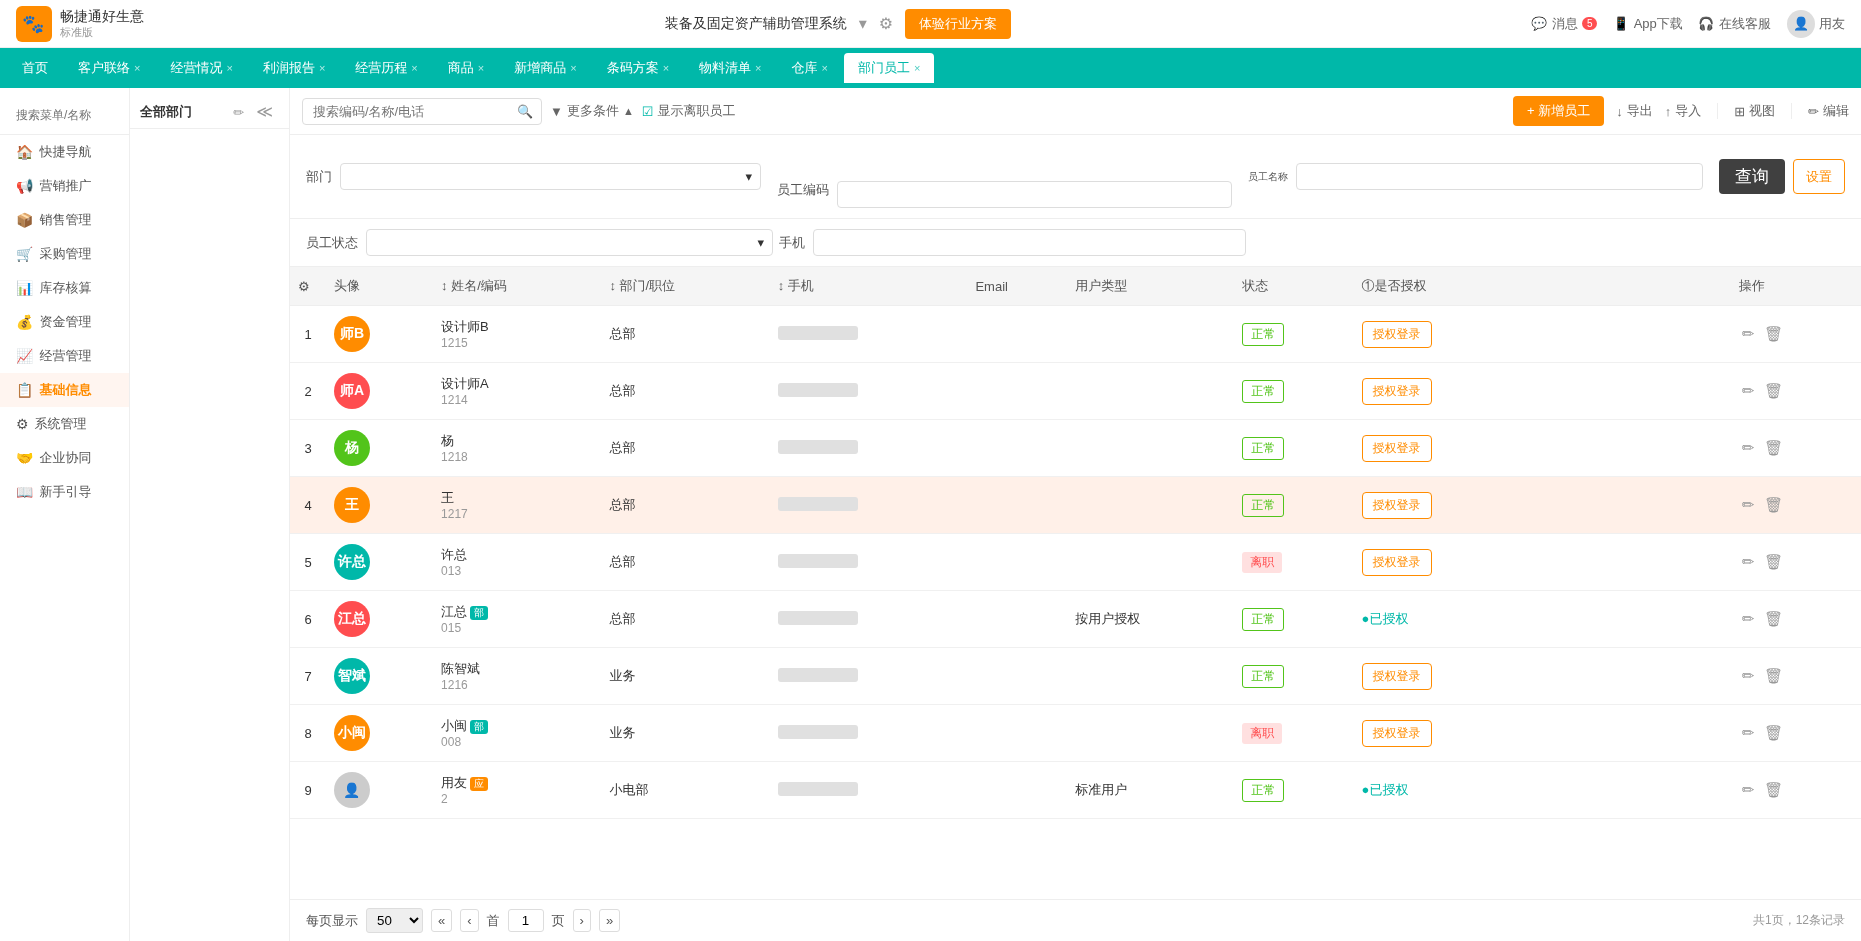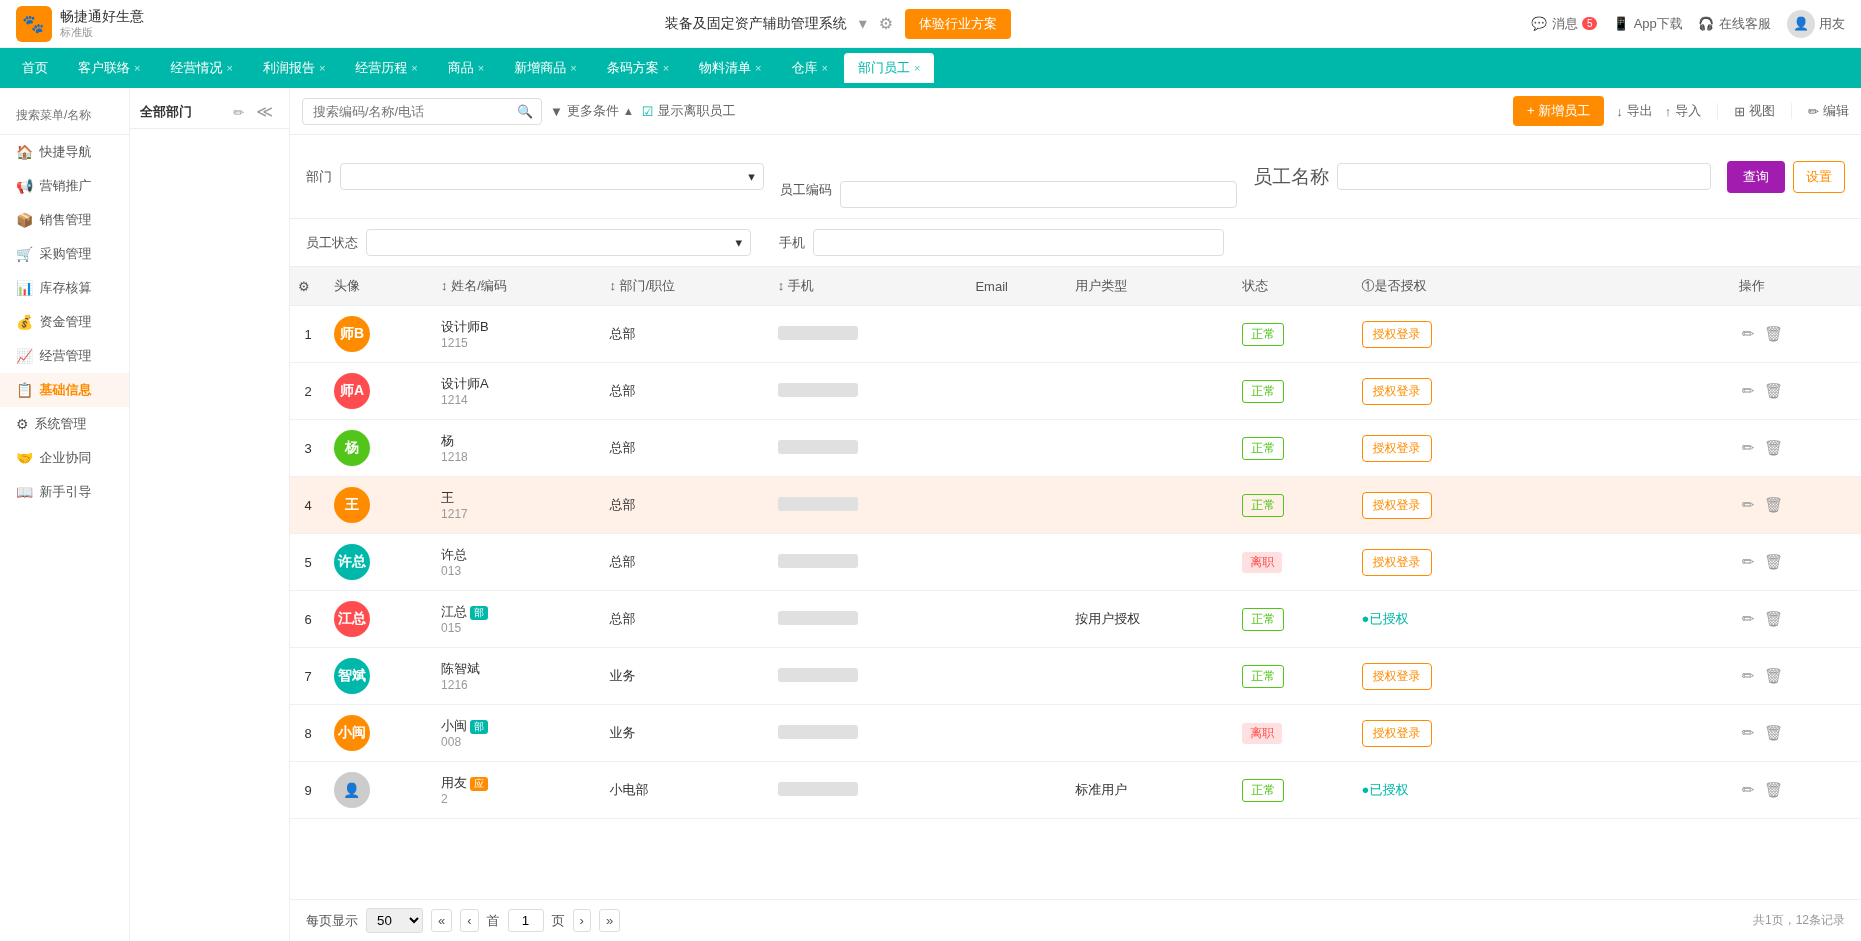--- a/index.html
+++ b/index.html
@@ -113,21 +113,21 @@
     .toolbar-left { display: flex; align-items: center; gap: 8px; }
     .search-input-wrap { position: relative; display: flex; align-items: center; }
     .search-input { border: 1px solid #ddd; border-radius: 4px; padding: 5px 28px 5px 10px; font-size: 13px; outline: none; width: 240px; }
     .search-icon { position: absolute; right: 8px; color: #999; }
     .more-filter { display: flex; align-items: center; gap: 4px; cursor: pointer; color: #666; font-size: 13px; }
     .show-resigned { display: flex; align-items: center; gap: 4px; cursor: pointer; color: #666; font-size: 13px; }
     .checkbox-active { color: #00b8a9; }
     .toolbar-right { display: flex; align-items: center; gap: 12px; }
     .add-btn { background: #ff8c00; color: #fff; border: none; border-radius: 4px; padding: 6px 14px; cursor: pointer; font-size: 13px; display: flex; align-items: center; gap: 4px; }
     .action-btn { display: flex; align-items: center; gap: 4px; cursor: pointer; color: #666; font-size: 13px; }
-    .query-btn { background: #a21caf; color: #fff; border: none; border-radius: 4px; padding: 6px 16px; cursor: pointer; font-size: 13px; }
+    .query-btn { background: #404040; color: #fff; border: none; border-radius: 4px; padding: 6px 16px; cursor: pointer; font-size: 17px; }
     .set-btn { background: #fff; color: #ff8c00; border: 1px solid #ff8c00; border-radius: 4px; padding: 6px 12px; cursor: pointer; font-size: 13px; }
 
     
     .table-wrap { flex: 1; overflow-y: auto; background: #fff; }
     table { width: 100%; border-collapse: collapse; }
     thead tr { background: #f5f5f5; }
     th { padding: 10px 8px; text-align: left; font-size: 13px; color: #555; border-bottom: 1px solid #eee; font-weight: normal; white-space: nowrap; }
     td { padding: 10px 8px; font-size: 13px; color: #333; border-bottom: 1px solid #f0f0f0; vertical-align: middle; }
     tr.highlighted { background: #fff0e8; }
 
@@ -335,30 +335,30 @@
         <div style="border:1px solid #ddd; border-radius:4px; padding:5px 8px; font-size:13px; flex:1; background:#fff; display:flex; justify-content:space-between; cursor:pointer; min-width:180px;">
           <span></span>
           <span>▾</span>
         </div>
       </div>
       <div style="display:flex; align-items:flex-start; gap:8px; flex:2;margin-top:36px;">
         <span style="color:#555; font-size:13px; white-space:nowrap;">员工编码</span>
         <input type="text" style="border: 1px solid rgb(221, 221, 221); border-radius: 4px; padding: 5px 8px; font-size: 13px; flex: 1 1 0%; outline: none; min-width: 180px;">
       </div>
       <div style="display:flex; align-items:center; gap:8px; flex:2;">
-        <span style="color:#555; font-size:19px; white-space:nowrap;font-family:Liberation Serif, serif;">员工名称</span>
+        <span style="color:#555; font-size:10px; white-space:nowrap;font-family:Liberation Serif, serif;">员工名称</span>
         <input type="text" style="border: 1px solid rgb(221, 221, 221); border-radius: 4px; padding: 5px 8px; font-size: 13px; flex: 1 1 0%; outline: none; min-width: 180px;">
       </div>
       <div style="display:flex; gap:8px;">
         <button class="query-btn">查询</button>
         <button class="set-btn">设置</button>
       </div>
     </div>
 
-    <div style="background:#fff; padding:10px 16px; border-bottom:1px solid #eee; display:flex; gap:28px; align-items:center;">
+    <div style="background:#fff; padding:10px 16px; border-bottom:1px solid #eee; display:flex; gap:6px; align-items:center;">
       <div style="display:flex; align-items:center; gap:8px; flex:2;">
         <span style="color:#555; font-size:13px; white-space:nowrap;">员工状态</span>
         <div style="border:1px solid #ddd; border-radius:4px; padding:5px 8px; font-size:13px; flex:1; background:#fff; display:flex; justify-content:space-between; cursor:pointer; min-width:180px;">
           <span></span>
           <span>▾</span>
         </div>
       </div>
       <div style="display:flex; align-items:center; gap:8px; flex:2;">
         <span style="color:#555; font-size:13px; white-space:nowrap;">手机</span>
         <input type="text" style="border: 1px solid rgb(221, 221, 221); border-radius: 4px; padding: 5px 8px; font-size: 13px; flex: 1 1 0%; outline: none; min-width: 180px;">

